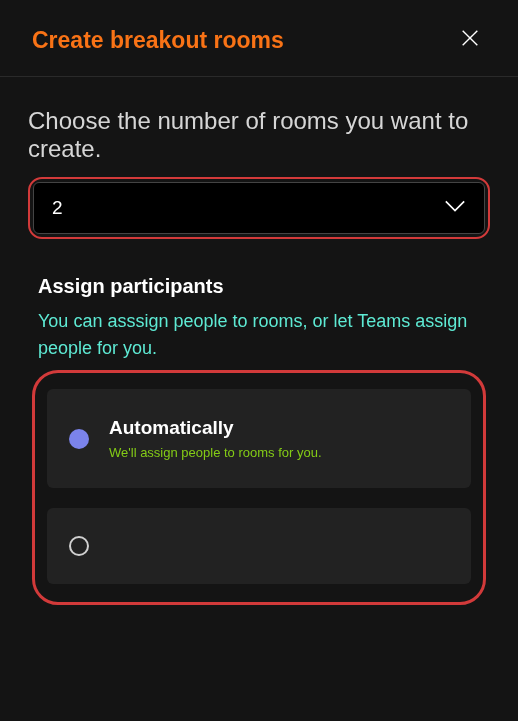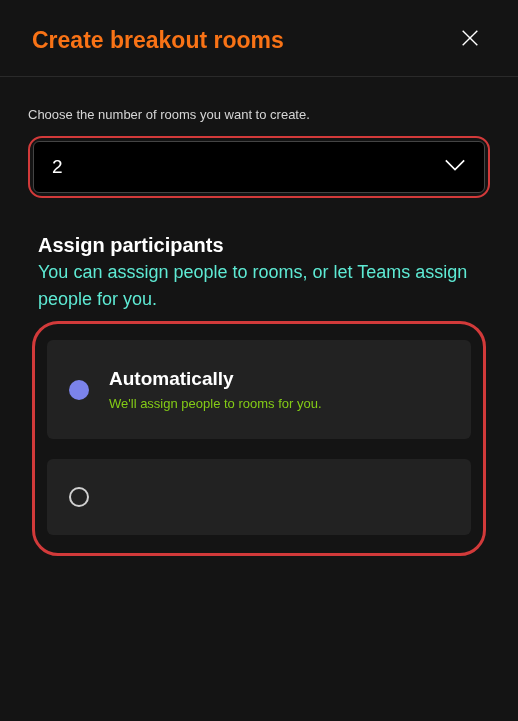--- a/index.html
+++ b/index.html
@@ -37,21 +37,21 @@
     color: #fff;
   }
   .close-btn svg {
     width: 22px;
     height: 22px;
   }
   .content {
     padding: 30px 28px 0 28px;
   }
   .label {
-    font-size: 13px;
+    font-size: 24px;
     color: #d6d6d6;
     margin-bottom: 14px;
     font-weight: 400;
   }
   .select-wrap {
     border: 2px solid #d23a3a;
     border-radius: 14px;
     padding: 3px;
     margin-bottom: 36px;
   }
@@ -77,21 +77,21 @@
     width: 22px;
     height: 14px;
   }
   .section {
     padding: 0 10px;
   }
   .section-title {
     font-size: 20px;
     font-weight: 700;
     color: #fff;
-    margin-bottom: 2px;
+    margin-bottom: 10px;
   }
   .section-desc {
     font-size: 18px;
     color: #5eead4;
     line-height: 1.5;
     margin-bottom: 8px;
     font-weight: 400;
   }
   .options-wrap {
     border: 3px solid #d23a3a;

